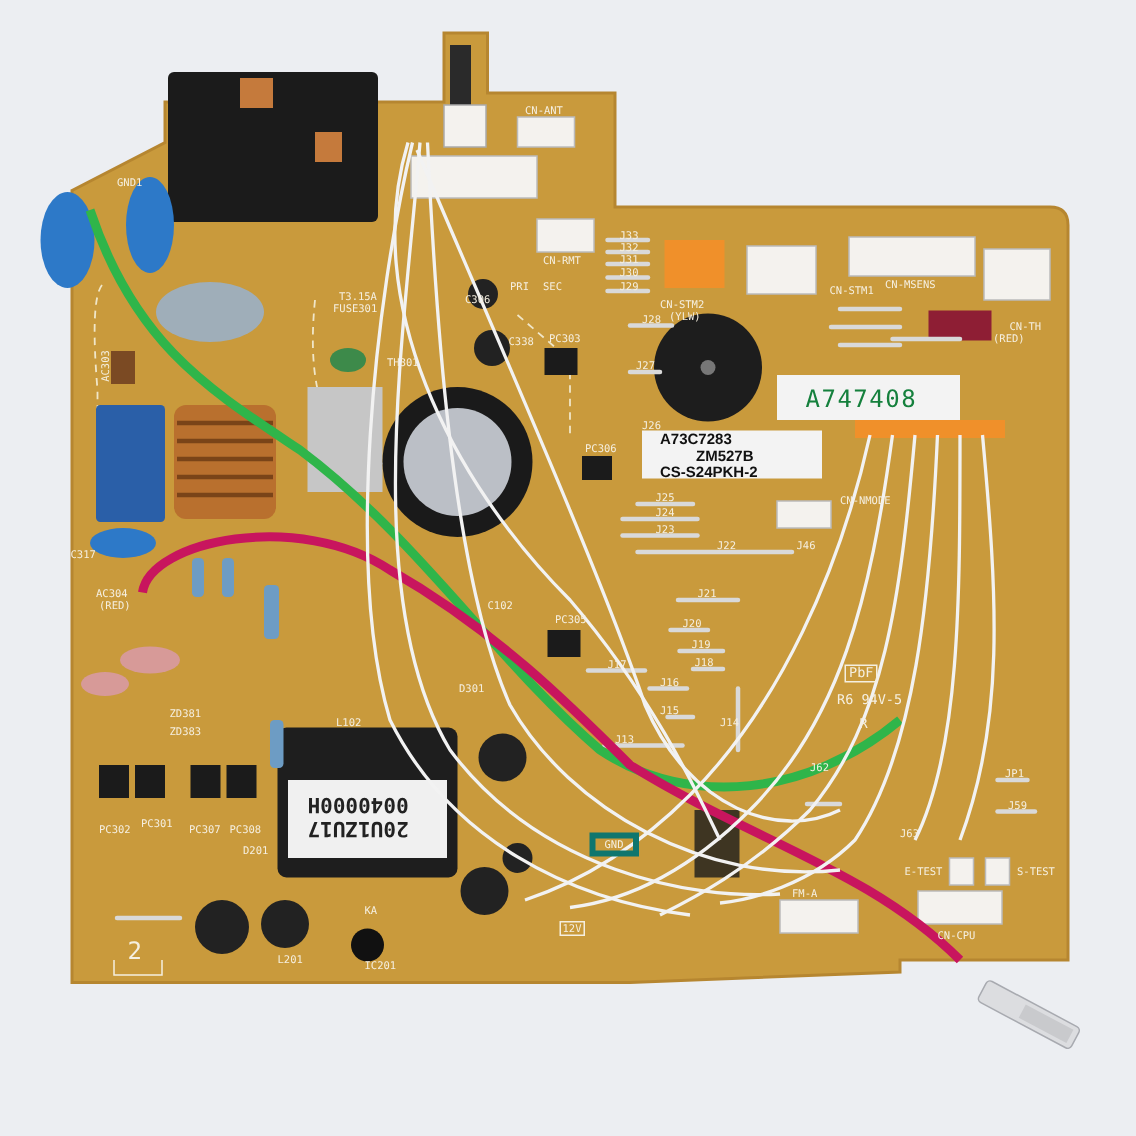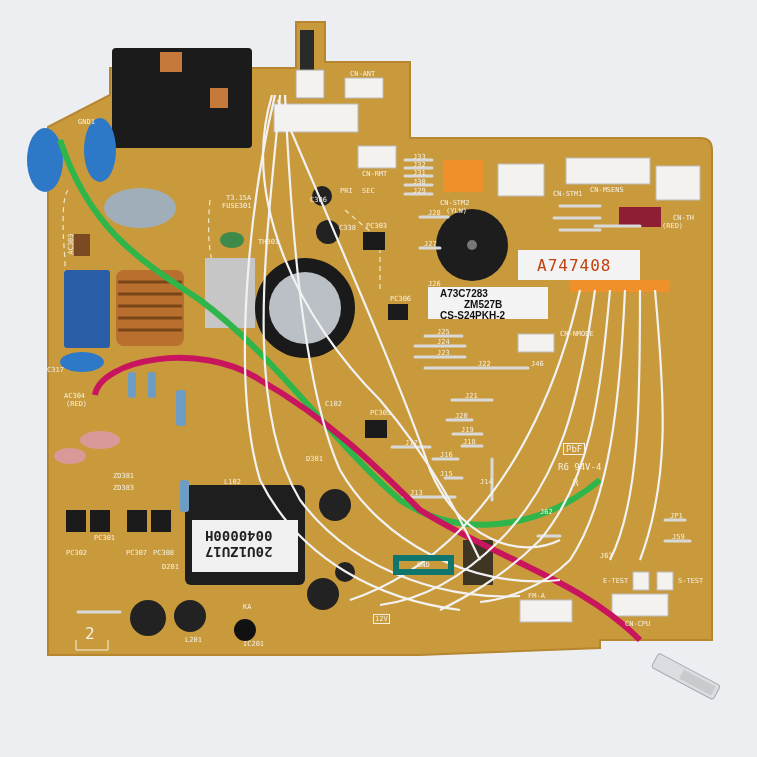--- a/index.html
+++ b/index.html
@@ -153,28 +153,28 @@
   </g>
 
   <path d="M76 640 L76 650 L108 650 L108 640" stroke="#f5efe0" fill="none"></path>
 </svg>
 
 <div style="position:absolute;left:440px;top:288px;font:bold 10px 'Liberation Sans',sans-serif;color:#111;line-height:11px">
   <div>A73C7283</div>
   <div style="padding-left:24px">ZM527B</div>
   <div>CS-S24PKH-2</div>
 </div>
-<div style="position:absolute;left:537px;top:256px;font:16px 'DejaVu Sans Mono',monospace;color:#c2410c;letter-spacing:1px">A747408</div>
+<div style="position:absolute;left:537px;top:256px;font:16px 'DejaVu Sans Mono',monospace;color:#15803d;letter-spacing:1px">A747408</div>
 <div style="position:absolute;left:205px;top:528px;font:bold 14px 'DejaVu Sans Mono',monospace;color:#222;transform:rotate(180deg);line-height:16px;text-align:center">
   <div>20U1ZU17</div>
   <div>0040000H</div>
 </div>
 <div class="silk" style="left:85px;top:624px;font-size:16px">2</div>
 <div class="silk" style="left:563px;top:443px;font-size:9px;border:1px solid #f5efe0;padding:0 2px">PbF</div>
-<div class="silk" style="left:558px;top:462px;font-size:9px">R6 94V-4</div>
+<div class="silk" style="left:558px;top:462px;font-size:9px">R6 94V-5</div>
 <div class="silk" style="left:573px;top:478px;font-size:9px">R</div>
 
 <div class="silk" style="left:350px;top:70px">CN-ANT</div>
 <div class="silk" style="left:362px;top:170px">CN-RMT</div>
 <div class="silk" style="left:440px;top:199px">CN-STM2</div>
 <div class="silk" style="left:446px;top:207px">(YLW)</div>
 <div class="silk" style="left:553px;top:190px">CN-STM1</div>
 <div class="silk" style="left:590px;top:186px">CN-MSENS</div>
 <div class="silk" style="left:673px;top:214px">CN-TH</div>
 <div class="silk" style="left:662px;top:222px">(RED)</div>
@@ -185,42 +185,42 @@
 <div class="silk" style="left:603px;top:577px">E-TEST</div>
 <div class="silk" style="left:64px;top:392px">AC304</div>
 <div class="silk" style="left:66px;top:400px">(RED)</div>
 <div class="silk" style="left:60px;top:240px;transform:rotate(-90deg)">AC303</div>
 <div class="silk" style="left:78px;top:118px">GND1</div>
 
 <div class="silk" style="left:366px;top:222px">PC303</div>
 <div class="silk" style="left:390px;top:295px">PC306</div>
 <div class="silk" style="left:370px;top:409px">PC305</div>
 <div class="silk" style="left:66px;top:549px">PC302</div>
-<div class="silk" style="left:94px;top:534px">PC301</div>
+<div class="silk" style="left:94px;top:545px">PC301</div>
 <div class="silk" style="left:126px;top:549px">PC307</div>
 <div class="silk" style="left:153px;top:549px">PC308</div>
 <div class="silk" style="left:310px;top:196px">C306</div>
 <div class="silk" style="left:339px;top:224px">C338</div>
 <div class="silk" style="left:47px;top:366px">C317</div>
 <div class="silk" style="left:325px;top:400px">C102</div>
 <div class="silk" style="left:113px;top:472px">ZD381</div>
 <div class="silk" style="left:113px;top:484px">ZD383</div>
 <div class="silk" style="left:162px;top:563px">D201</div>
 <div class="silk" style="left:306px;top:455px">D301</div>
 <div class="silk" style="left:224px;top:478px">L102</div>
 <div class="silk" style="left:185px;top:636px">L201</div>
 <div class="silk" style="left:243px;top:640px">IC201</div>
 <div class="silk" style="left:243px;top:603px">KA</div>
 <div class="silk" style="left:222px;top:202px">FUSE301</div>
 <div class="silk" style="left:226px;top:194px">T3.15A</div>
 <div class="silk" style="left:258px;top:238px">TH301</div>
 <div class="silk" style="left:340px;top:187px">PRI</div>
 <div class="silk" style="left:362px;top:187px">SEC</div>
 <div class="silk" style="left:373px;top:614px;border:1px solid #f5efe0;padding:0 1px">12V</div>
-<div class="silk" style="left:393px;top:555px;border:6px solid #0f766e;padding:0 18px">GND</div>
+<div class="silk" style="left:393px;top:555px;border:4px solid #0f766e;padding:0 6px">GND</div>
 
 <div class="silk" style="left:413px;top:153px">J33</div>
 <div class="silk" style="left:413px;top:161px">J32</div>
 <div class="silk" style="left:413px;top:169px">J31</div>
 <div class="silk" style="left:413px;top:178px">J30</div>
 <div class="silk" style="left:413px;top:187px">J29</div>
 <div class="silk" style="left:428px;top:209px">J28</div>
 <div class="silk" style="left:424px;top:240px">J27</div>
 <div class="silk" style="left:428px;top:280px">J26</div>
 <div class="silk" style="left:437px;top:328px">J25</div>

